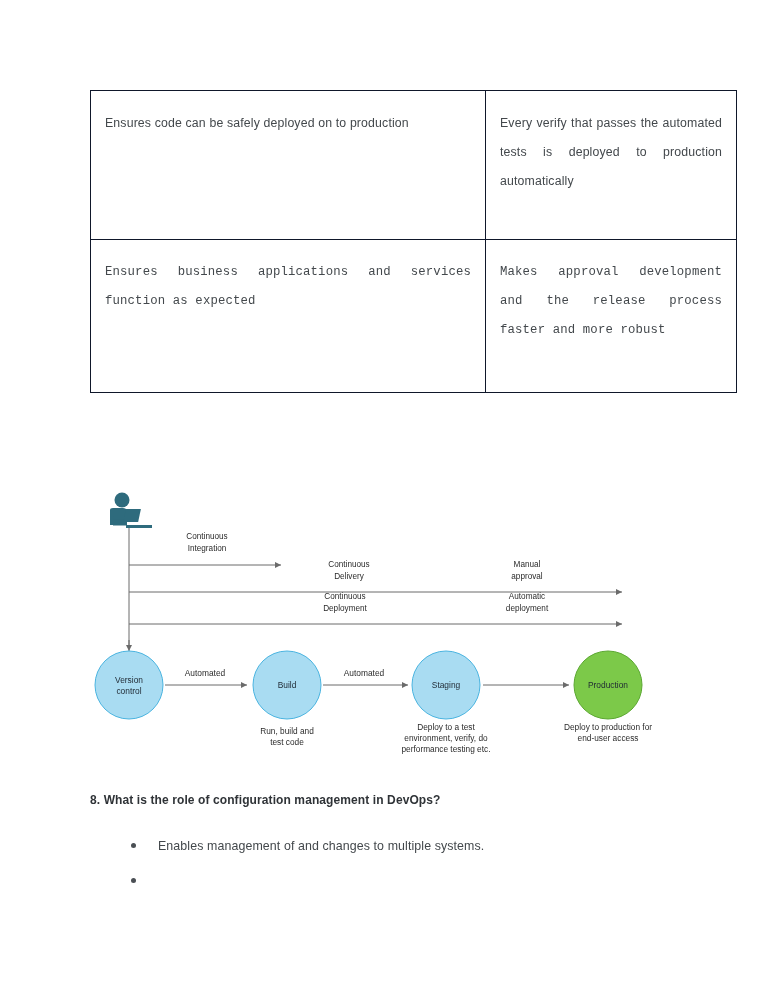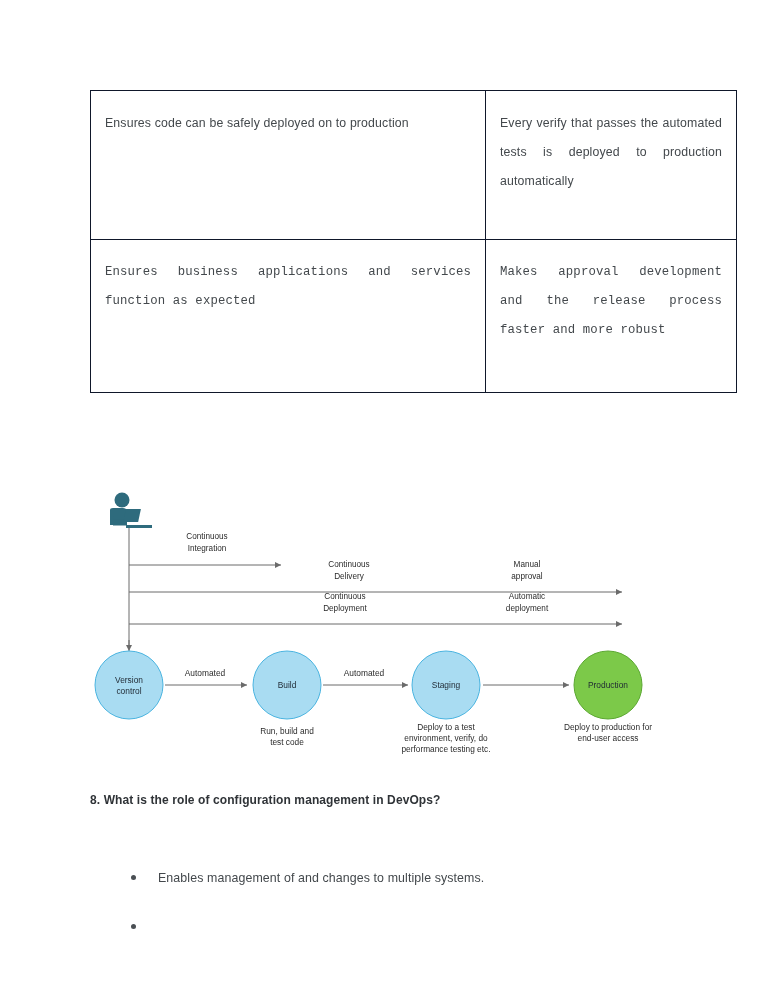--- a/index.html
+++ b/index.html
@@ -96,21 +96,20 @@
     list-style: none;
   }
   .bullets li {
     position: relative;
     padding-left: 68px;
     font-size: 12.4px;
     line-height: 1.35;
     color: #43484c;
     margin-bottom: 18px;
     letter-spacing: 0.1px;
-    margin-top: 32px;
   }
   .bullets li .bullet-dot {
     position: absolute;
     left: 41px;
     top: 5px;
     width: 5px;
     height: 5px;
     border-radius: 50%;
     background: #4a4f54;
   }

